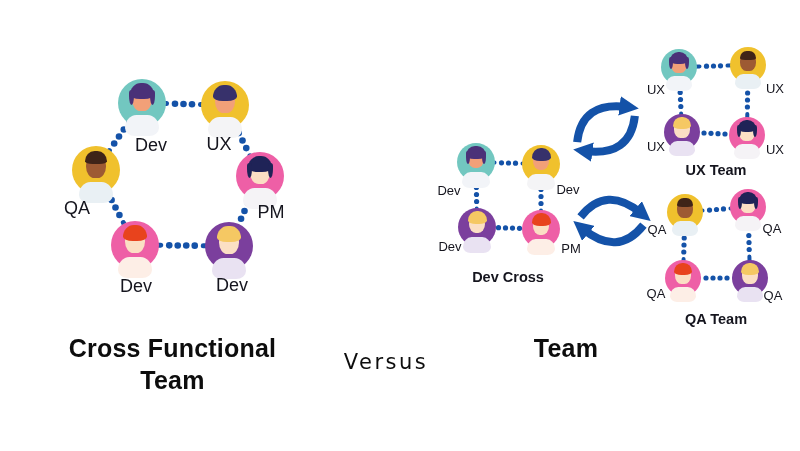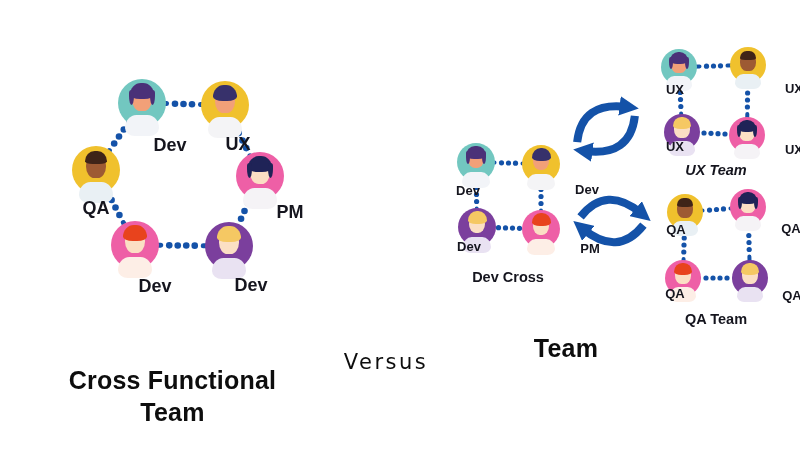--- a/index.html
+++ b/index.html
@@ -26,21 +26,21 @@
     border-radius:50% 50% 45% 45% / 85% 85% 30% 30%; }
   .av-hair-crop { left:27%; width:46%; top:10%; height:27%;
     border-radius:50% 50% 40% 40% / 90% 90% 25% 25%; }
   .av-hair-bob { left:24%; width:52%; top:8%; height:33%;
     border-radius:50% 50% 45% 45% / 85% 85% 30% 30%; }
   .av-lock { top:22%; width:11%; height:33%;
     border-radius:50% 50% 50% 50% / 20% 20% 60% 60%; }
   .av-lock.l { left:22.5%; } .av-lock.r { right:22.5%; }
 
   .role-label { position:absolute; z-index:3; transform:translate(-50%,-50%);
-    font-weight:bold; color:var(--label); white-space:nowrap;margin-left:19px; }
+    font-weight:normal; color:var(--label); white-space:nowrap; }
   .team-caption { position:absolute; z-index:3; transform:translate(-50%,-50%);
     font-weight:bold; font-size:14.5px; color:var(--label); white-space:nowrap; }
   .big-title { position:absolute; z-index:3; text-align:center; font-weight:800;
     font-size:25px; line-height:32px; color:var(--title); letter-spacing:0.2px; }
   .versus { position:absolute; z-index:3; text-align:center; font-weight:400;
     font-size:21px; letter-spacing:2.5px; color:var(--title);
     font-family:"DejaVu Sans", sans-serif; }
 </style>
 </head>
 <body>
@@ -243,21 +243,21 @@
       <div class="role-label" style="left: 656px; top: 146px; font-size: 13px;">UX</div>
       <div class="avatar" style="left: 729px; top: 117px; width: 36px; height: 36px;">
         <div class="av-circle" style="background:#ee5fa6"></div>
         <div class="av-shoulders" style="background:#f5f3f6"></div>
         <div class="av-head" style="background:#fbdfc4"></div>
         <div class="av-hair-bob" style="background:#1f2357"></div>
         <div class="av-lock l" style="background:#1f2357"></div>
         <div class="av-lock r" style="background:#1f2357"></div>
       </div>
       <div class="role-label" style="left: 775px; top: 149px; font-size: 13px;">UX</div>
-      <div class="team-caption" style="left: 716px; top: 170px; font-style: italic;">UX Team</div>
+      <div class="team-caption" style="left: 716px; top: 170px;">UX Team</div>
       <div class="avatar" style="left: 667px; top: 194px; width: 36px; height: 36px;">
         <div class="av-circle" style="background:#f0c12d"></div>
         <div class="av-shoulders" style="background:#e9f0f4"></div>
         <div class="av-head" style="background:#9d5a33"></div>
         <div class="av-hair-crop" style="background:#3f2418"></div>
       </div>
       <div class="role-label" style="left: 657px; top: 229px; font-size: 13px;">QA</div>
       <div class="avatar" style="left: 730px; top: 189px; width: 36px; height: 36px;">
         <div class="av-circle" style="background:#ee5fa6"></div>
         <div class="av-shoulders" style="background:#f5f3f6"></div>
@@ -277,21 +277,21 @@
       <div class="avatar" style="left: 732px; top: 260px; width: 36px; height: 36px;">
         <div class="av-circle" style="background:#7b3f9d"></div>
         <div class="av-shoulders" style="background:#e9e2f2"></div>
         <div class="av-head" style="background:#fbdfc4"></div>
         <div class="av-hair-short" style="background:#f5c863"></div>
       </div>
       <div class="role-label" style="left: 773px; top: 295px; font-size: 13px;">QA</div>
       <div class="team-caption" style="left: 716px; top: 319px;">QA Team</div>
     </div>
 
-  <div class="big-title" style="left:40px; top:332px; width:265px;margin-top:32px;">
+  <div class="big-title" style="left:40px; top:332px; width:265px;">
     <div>Cross Functional</div>
     <div>Team</div>
   </div>
 
   <div class="versus" style="left:316px; top:350px; width:140px;">Versus</div>
 
   <div class="big-title" style="left:450px; top:332px; width:232px;">
     <div>Team</div>
   </div>
 </div>

